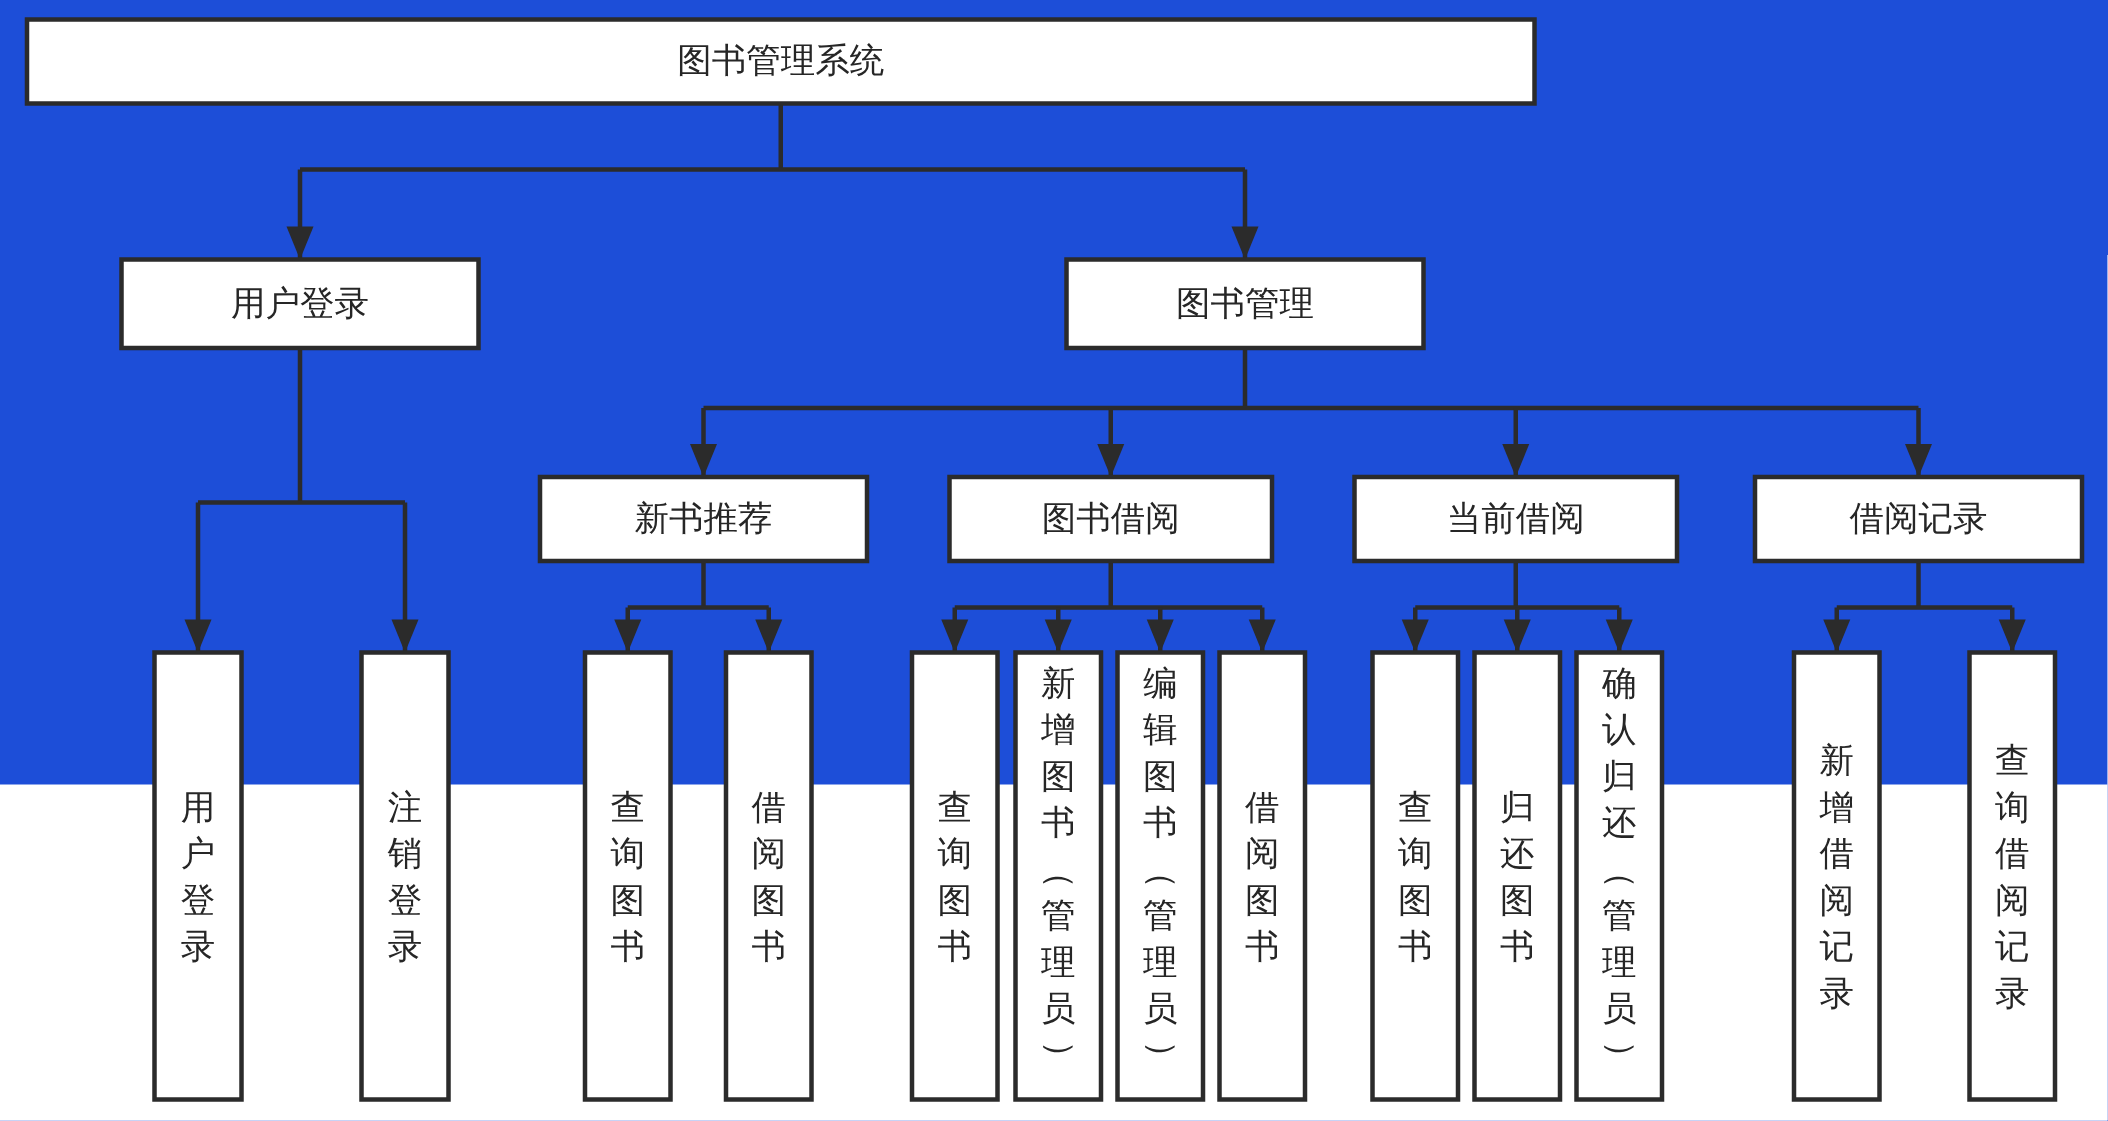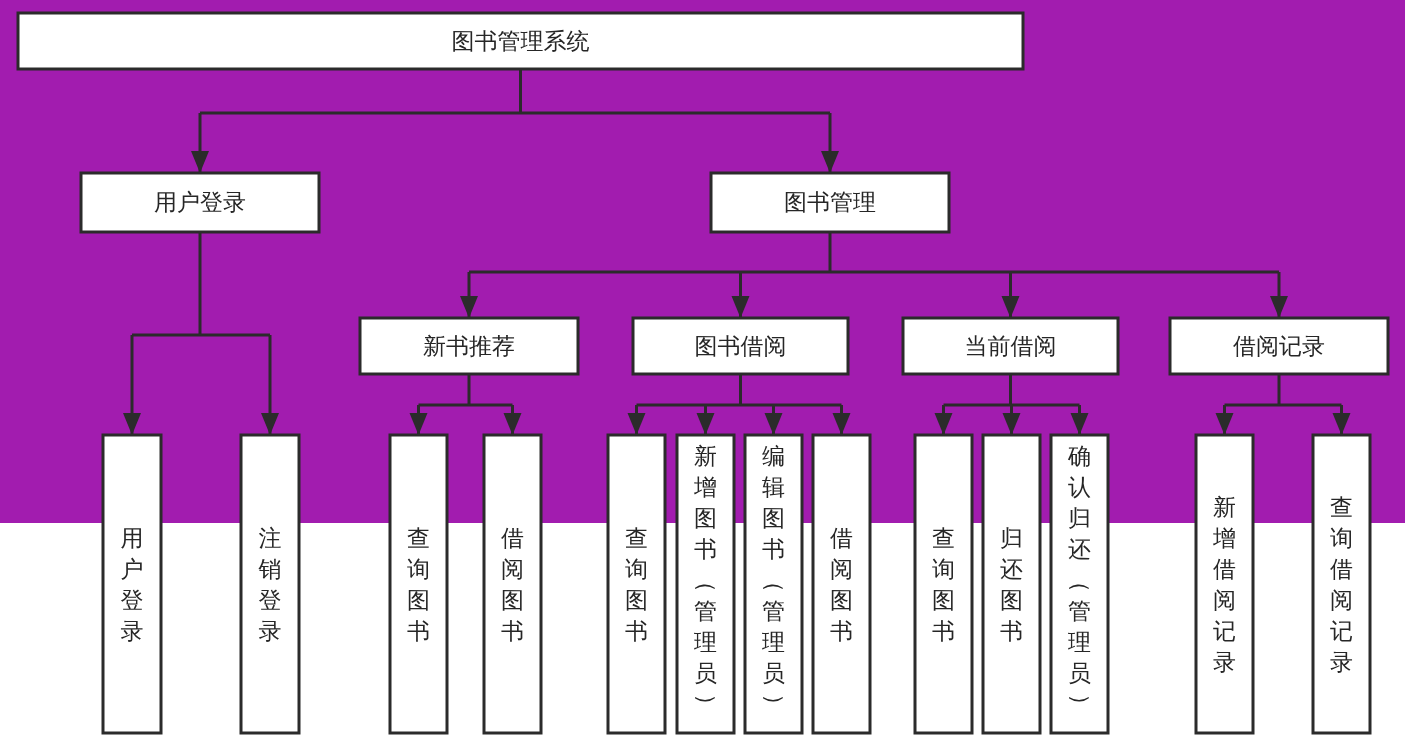--- a/index.html
+++ b/index.html
@@ -11,21 +11,21 @@
   body {
     width: 1405px;
     height: 747px;
     overflow: hidden;
     font-family: "DejaVu Sans", "Liberation Sans", sans-serif;
   }
   #diagram-root {
     position: relative;
     width: 1405px;
     height: 523px;
-    background: #a21caf;
+    background: #1d4ed8;
   }
   svg.diagram-canvas {
     position: absolute;
     left: 0;
     top: 0;
     width: 1405px;
     height: 747px;
     display: block;
   }
   .node-box {

